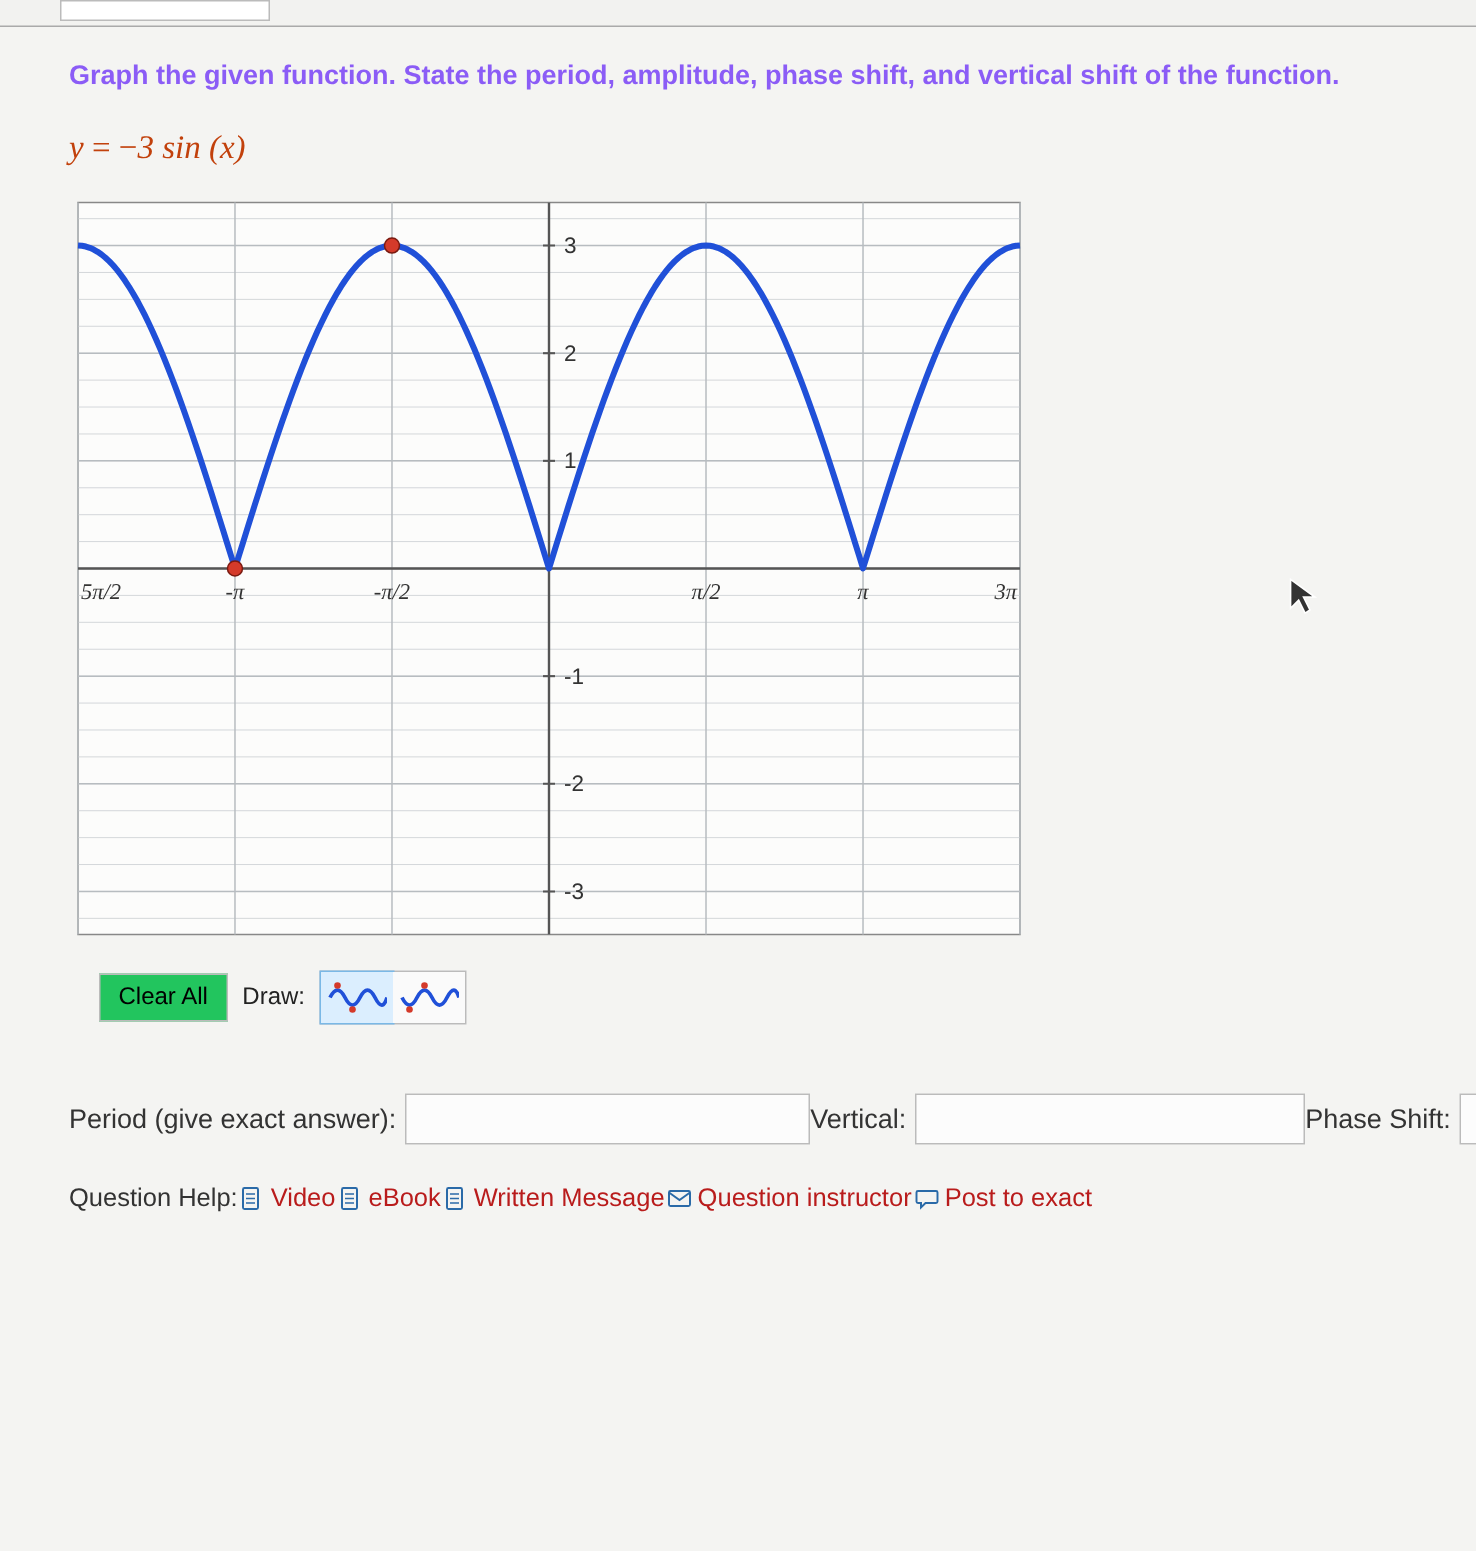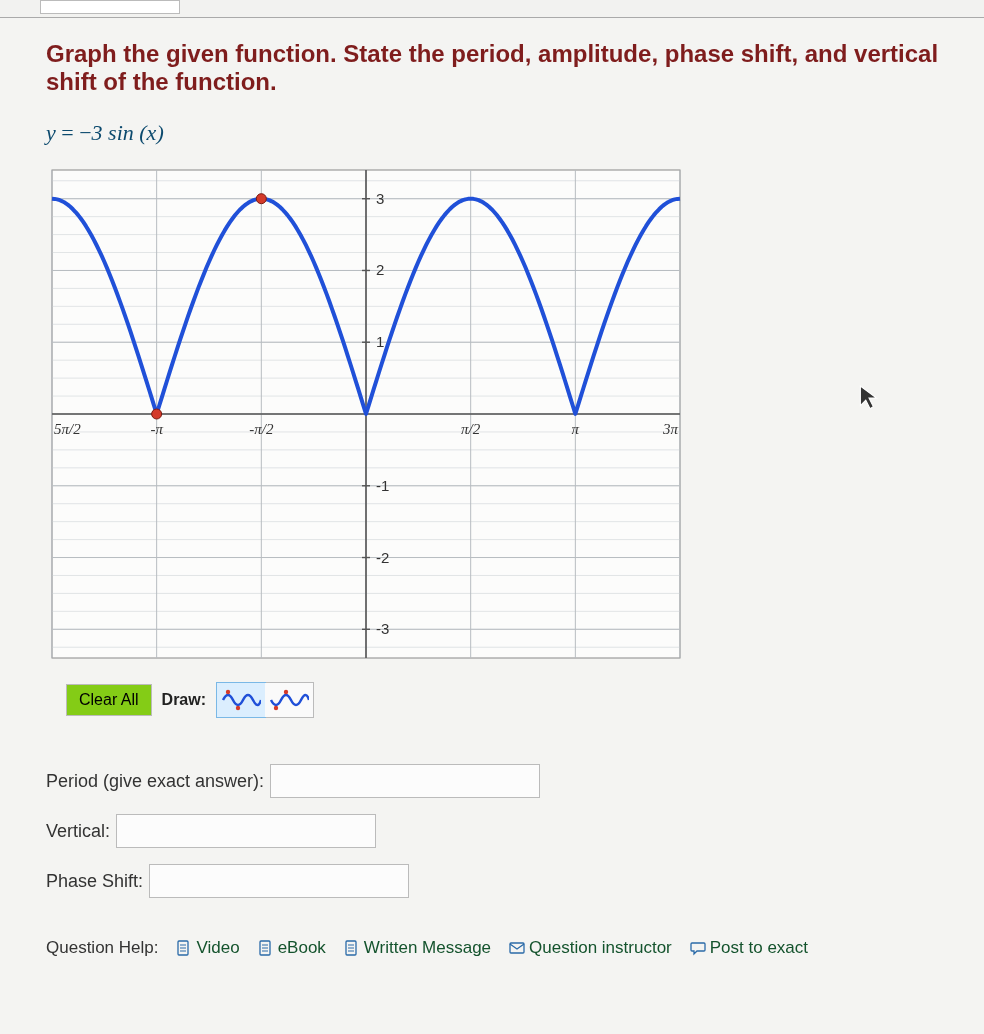--- a/index.html
+++ b/index.html
@@ -23,29 +23,29 @@
     height:14px;
     border:1px solid #bbb;
     background:#fff;
     margin-left:40px;
   }
   .content {
     padding: 22px 36px 0 46px;
   }
   .prompt {
     font-weight: bold;
-    font-size: 24px;
-    color: #7f1d1d;
+    font-size: 18px;
+    color: #8b5cf6;
     margin-bottom: 24px;
   }
   .equation {
     font-family: "Times New Roman", serif;
     font-size: 22px;
     font-style: italic;
-    color: #0c4a6e;
+    color: #c2410c;
     margin-bottom: 18px;
   }
   .equation .neg { font-style: normal; }
   
   .graph-wrap {
     position: relative;
     width: 640px;
     height: 500px;
     margin-bottom: 18px;
   }
@@ -53,29 +53,28 @@
   
   .toolbar {
     display: flex;
     align-items: center;
     gap: 6px;
     margin-left: 20px;
     margin-bottom: 46px;
   }
   .btn {
     border: 1px solid #bbb;
-    background: #84cc16;
+    background: #22c55e;
     padding: 6px 12px;
     font-size: 16px;
     cursor: pointer;
   }
   .draw-label {
     font-size: 16px;
     padding: 0 4px;
-    font-weight: bold;
   }
   .draw-btns {
     display: flex;
     gap: 0;
     border: 1px solid #bbb;
     background:#fafafa;
   }
   .wave-btn {
     width: 48px;
     height: 34px;
@@ -86,25 +85,24 @@
     cursor: pointer;
   }
   .wave-btn.selected {
     background: #dbeefe;
     outline: 1px solid #7ab8e6;
   }
   .wave-btn svg { display:block; }
   
   .fields {
     display: flex;
-    flex-direction: column;
-    gap: 16px;
+    flex-direction: row;
     font-size: 18px;
     color: #333;
-    margin-bottom: 40px;
+    margin-bottom: 26px;
   }
   .field-row {
     display: flex;
     align-items: center;
     gap: 6px;
   }
   .field-row .lbl { white-space: nowrap; }
   .txt {
     border: 1px solid #bbb;
     background: #fcfcfc;
@@ -113,26 +111,26 @@
     font-size: 16px;
   }
   .w-lg { width: 270px; }
   .w-md { width: 260px; }
   
   .help-row {
     font-size: 17px;
     color: #333;
     display: flex;
     align-items: flex-end;
-    gap: 18px;
+    gap: 2px;
     flex-wrap: wrap;
   }
   .help-row .help-lbl { color:#333; }
   .help-link {
-    color: #14532d;
+    color: #b91c1c;
     cursor: pointer;
     display: inline-flex;
     align-items: center;
     gap: 4px;
   }
   .help-link .ico {
     width: 16px;
     height: 16px;
     display: inline-flex;
     color:#2a6aa8;

